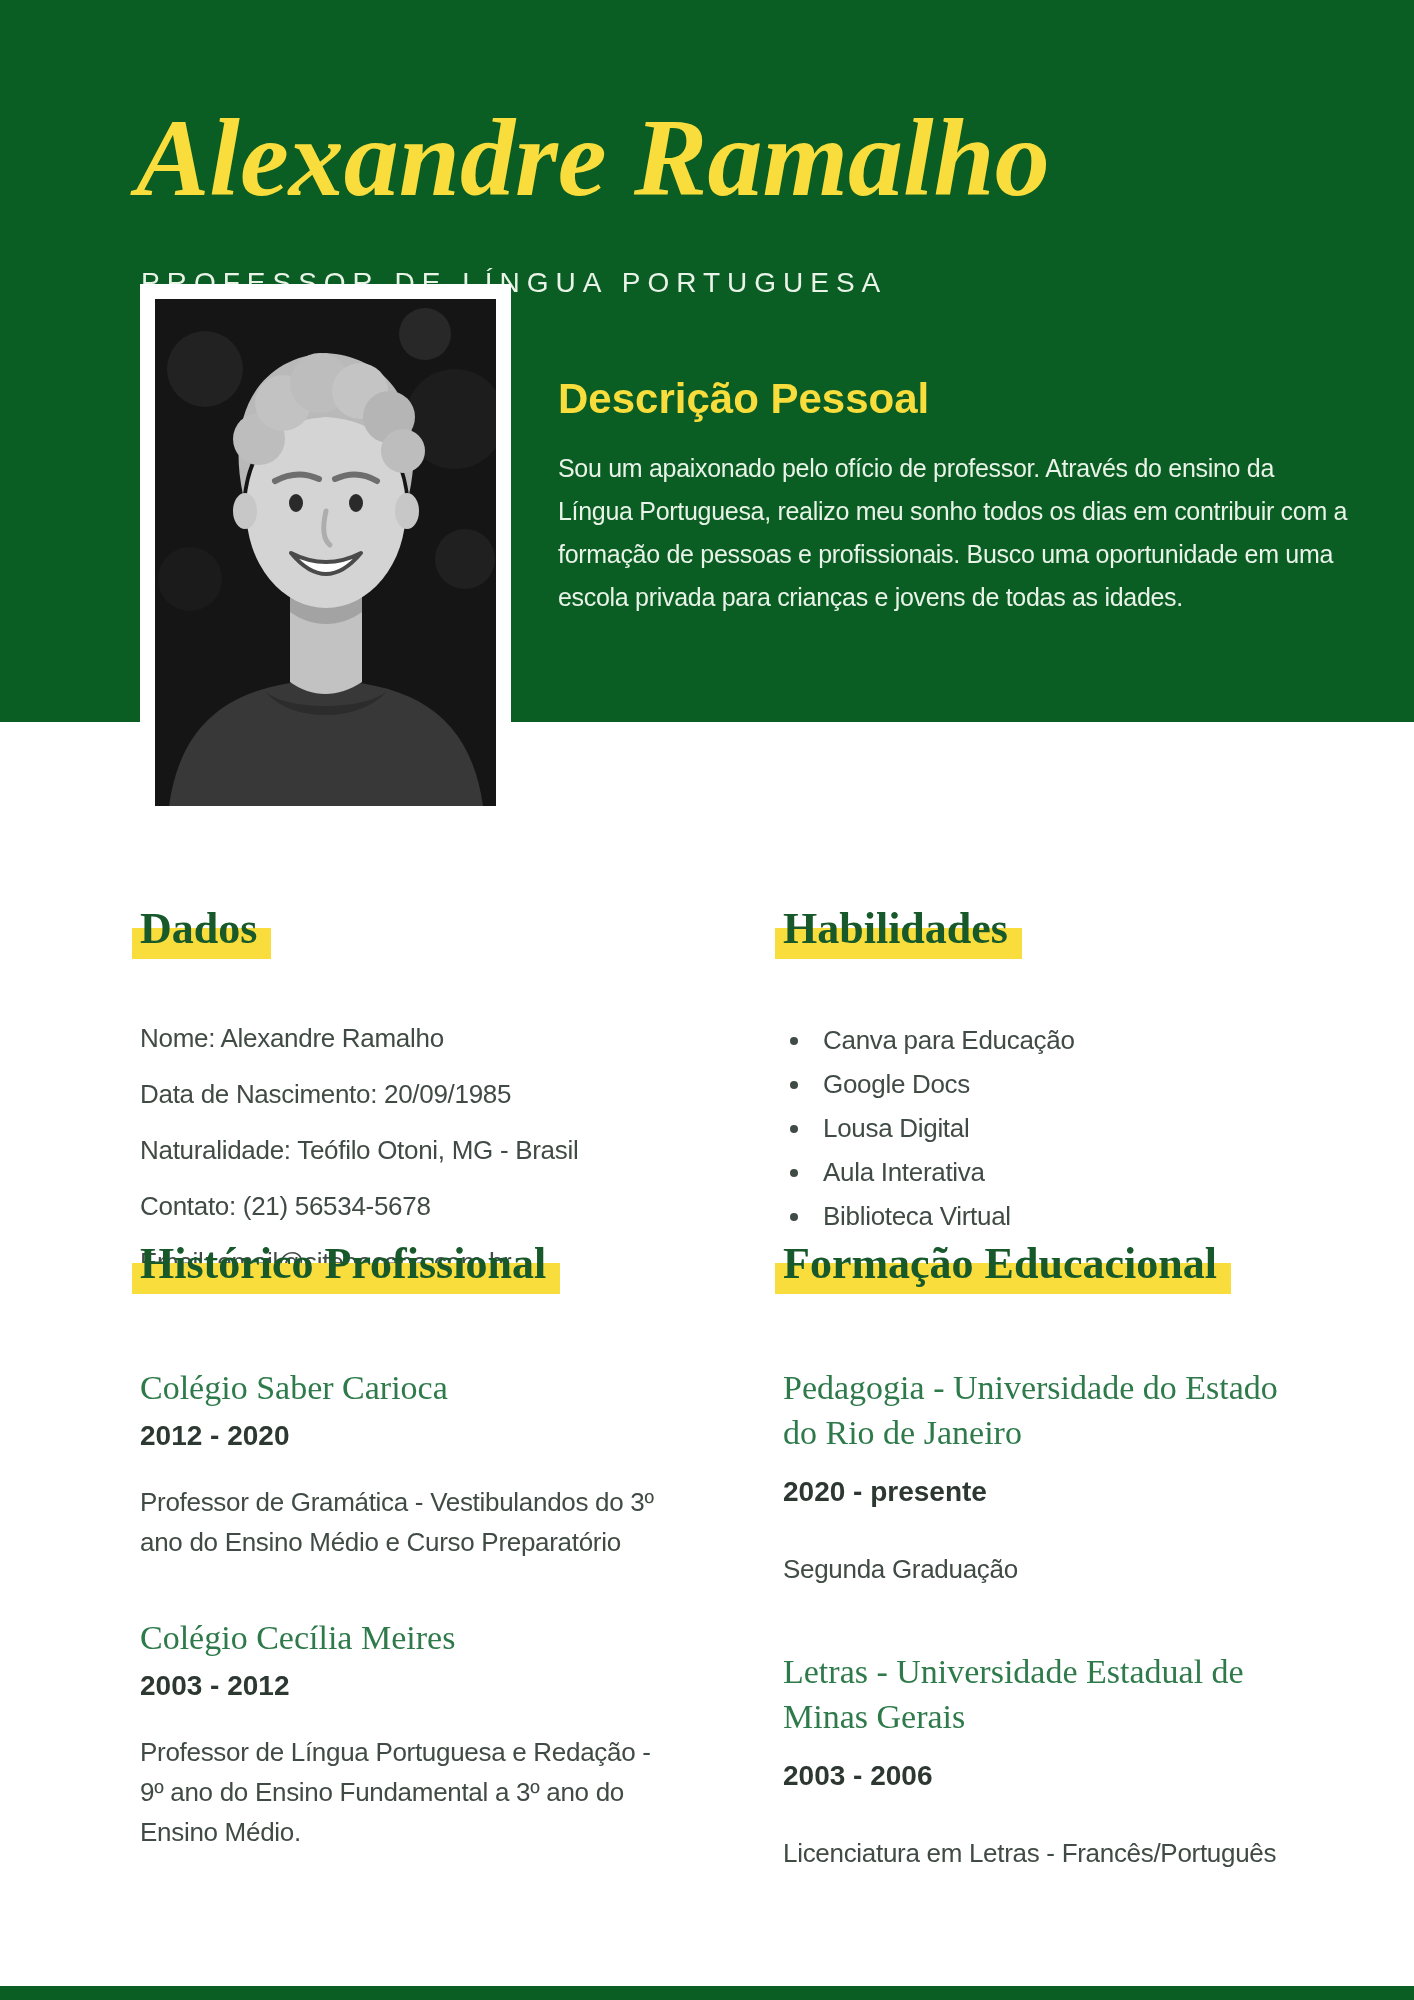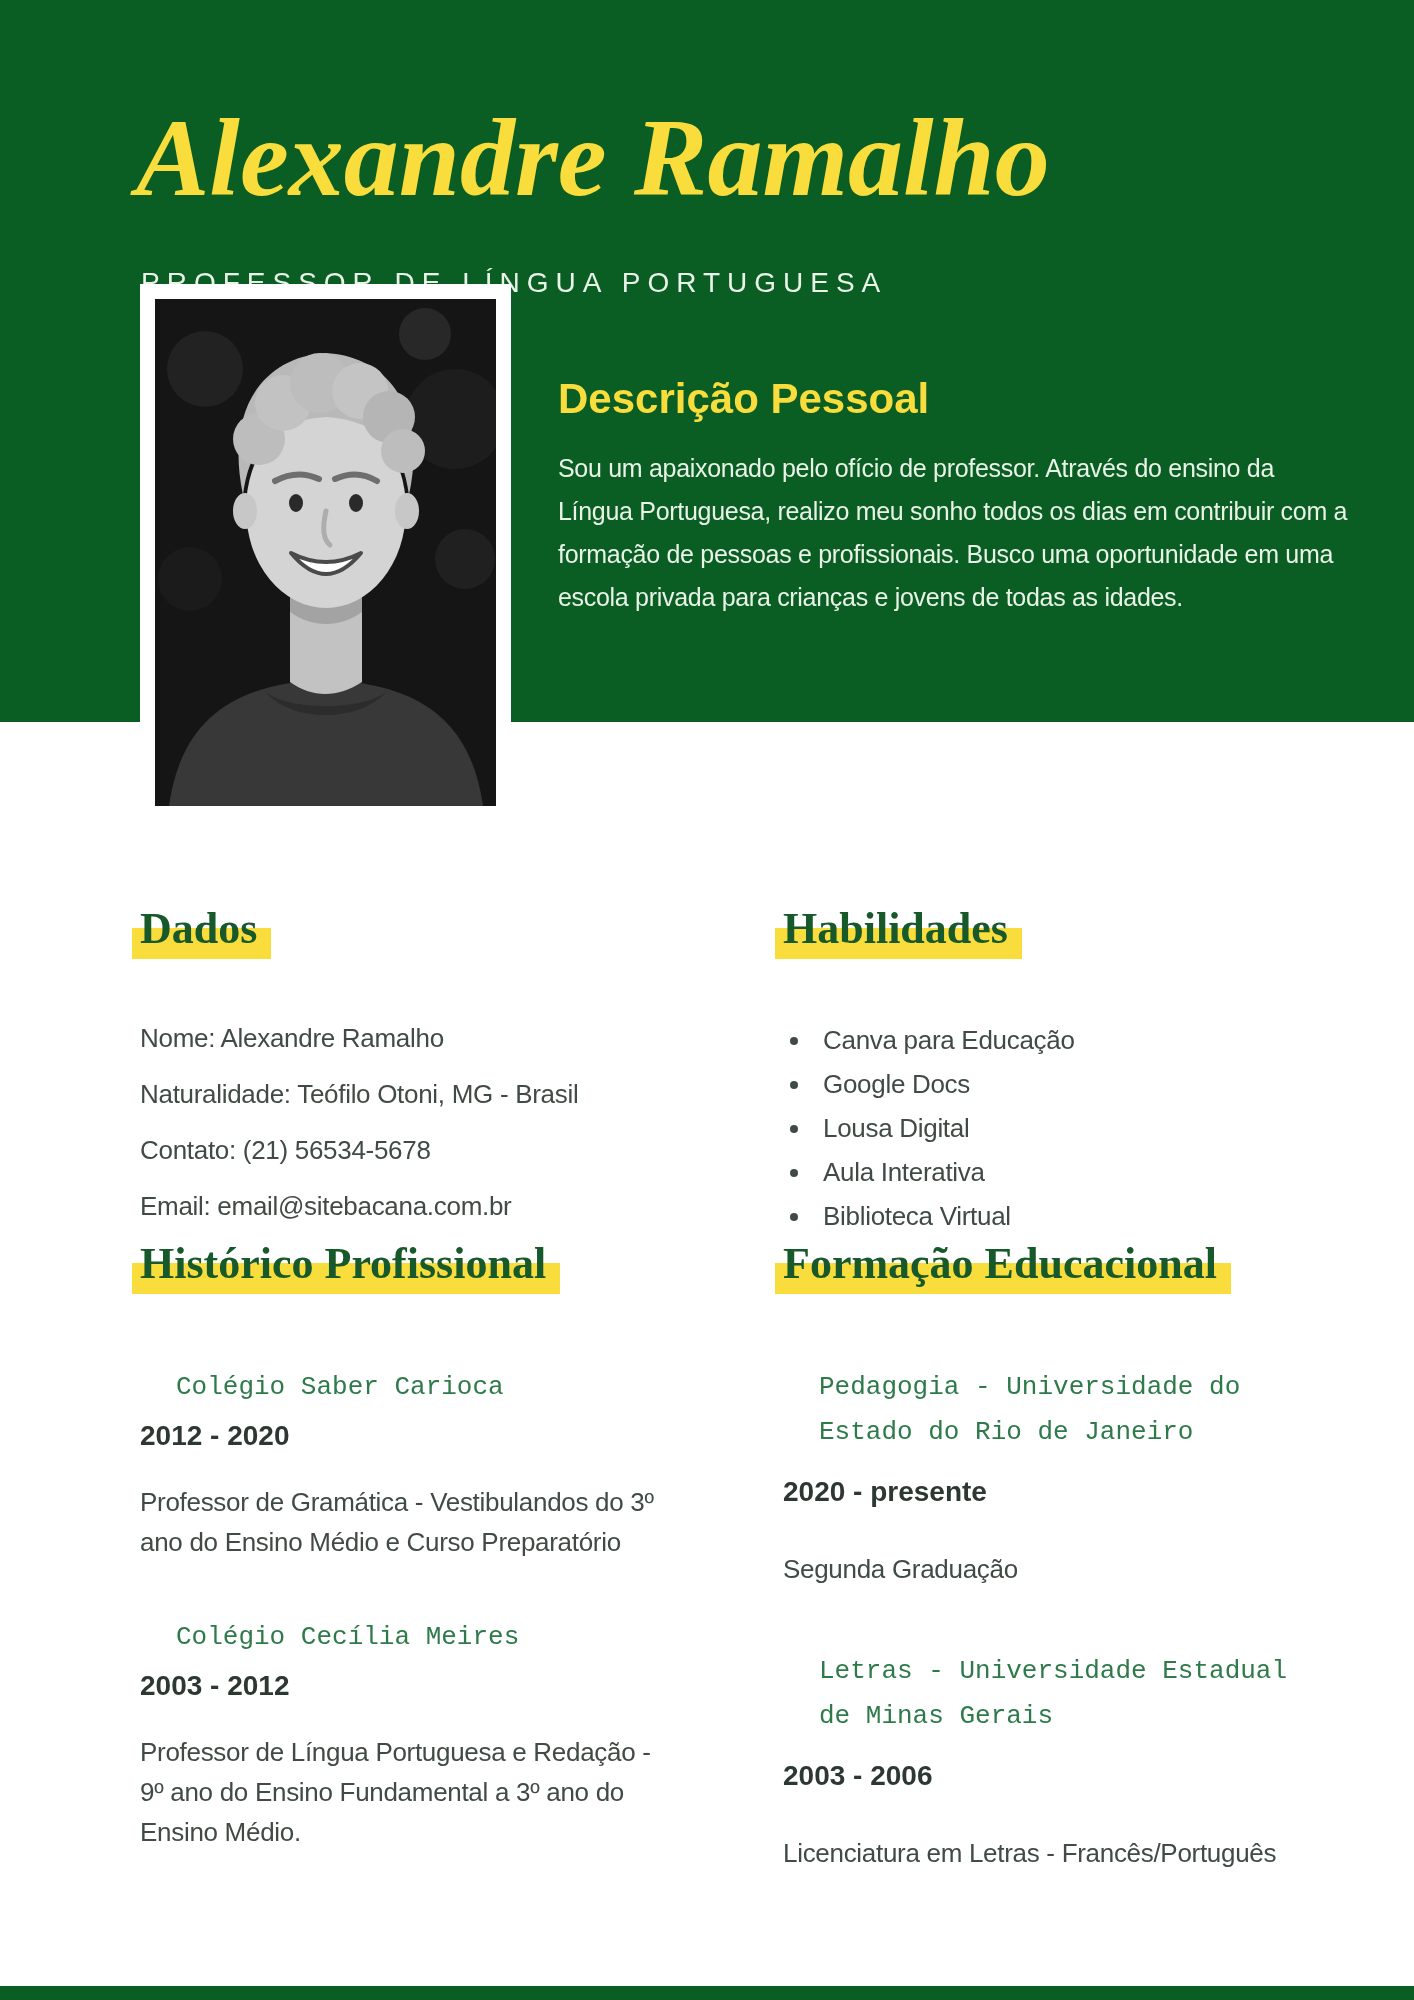--- a/index.html
+++ b/index.html
@@ -90,24 +90,23 @@
   .skill-list li{
     font-size:26px;letter-spacing:-0.3px;line-height:44px;
     color:var(--body-text);
     padding-left:10px;
   }
   
   .entries{margin-top:76px;}
   .entry + .entry{margin-top:53px;}
   #formacao .entry + .entry{margin-top:60px;}
   .entry-title{
-    font-family:Liberation Mono, monospace;
-    font-weight:400;font-size:26px;line-height:45px;
+    font-family:Liberation Serif, serif;
+    font-weight:400;font-size:34px;line-height:45px;
     color:var(--entry-green);
-    margin-left:36px;
   }
   .entry-period{
     margin-top:9px;
     font-size:28px;font-weight:700;line-height:34px;
     color:var(--date-text);
   }
   #formacao .entry-period{margin-top:20px;}
   .entry-desc{
     margin-top:29px;
     font-size:26px;letter-spacing:-0.3px;line-height:40px;
@@ -170,20 +169,21 @@
     <path d="M171,212 q-6,26 4,34" stroke="#adadad" stroke-width="5" fill="none" stroke-linecap="round"></path>
 
     <path d="M136,254 Q171,296 206,254 Q171,272 136,254 Z" fill="#ffffff" stroke="#4a4a4a" stroke-width="4" stroke-linejoin="round"></path>
   </svg>
 </div>
 
 <div class="section" id="dados">
   <h2 class="section-title">Dados</h2>
   <ul class="data-list section-body">
     <li>Nome: Alexandre Ramalho</li>
+    <li>Data de Nascimento: 20/09/1985</li>
     <li>Naturalidade: Teófilo Otoni, MG - Brasil</li>
     <li>Contato: (21) 56534-5678</li>
     <li>Email: email@sitebacana.com.br</li>
   </ul>
 </div>
 
 <div class="section" id="habilidades">
   <h2 class="section-title">Habilidades</h2>
   <ul class="skill-list">
     <li>Canva para Educação</li>

